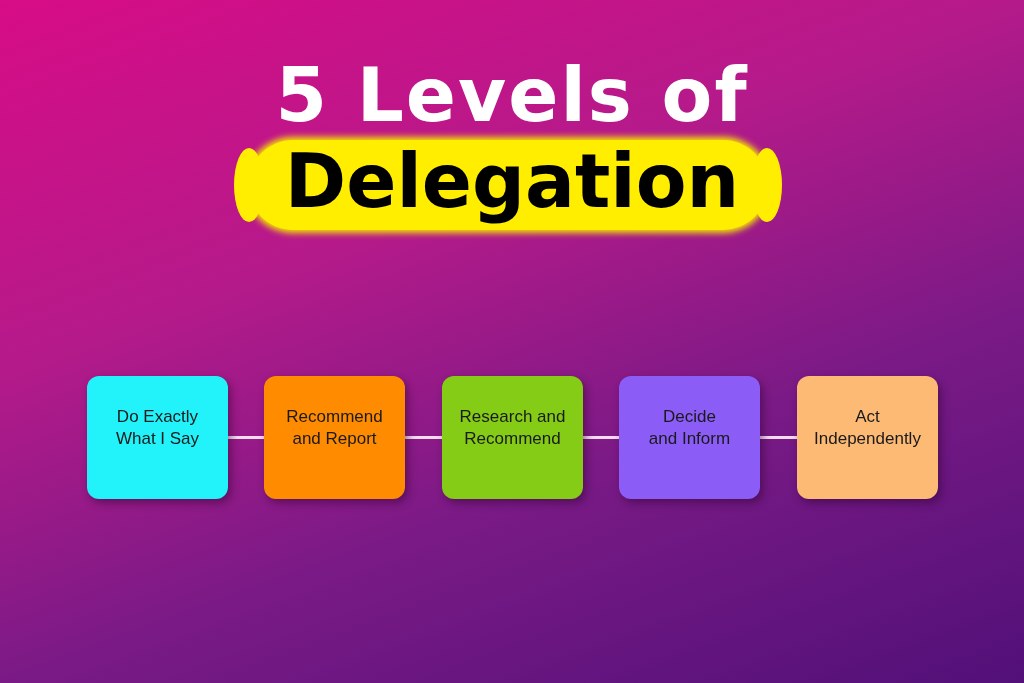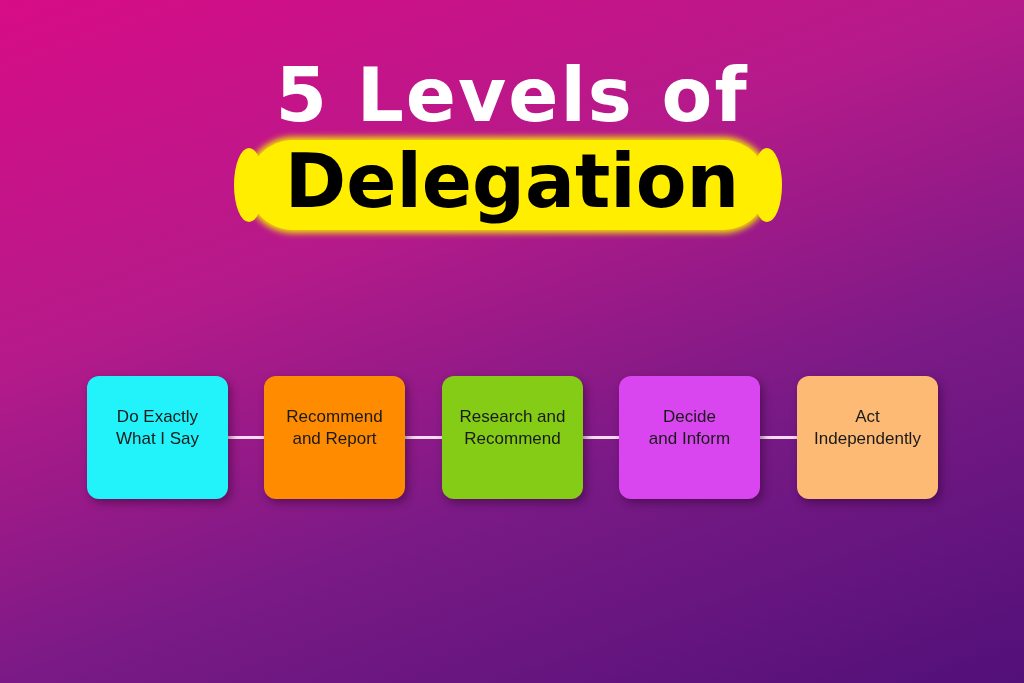--- a/index.html
+++ b/index.html
@@ -58,21 +58,21 @@
 What I Say</span>
   </div>
   <div class="step" style="left:177px;background:#ff8c00">
     <span>Recommend
 and Report</span>
   </div>
   <div class="step" style="left:355px;background:#84cc16">
     <span>Research and
 Recommend</span>
   </div>
-  <div class="step" style="left:532px;background:#d946ef">
+  <div class="step" style="left:532px;background:#8b5cf6">
     <span>Decide
 and Inform</span>
   </div>
   <div class="step" style="left:710px;background:#fdba74">
     <span>Act
 Independently</span>
   </div>
 </div>
 
 </body></html>

